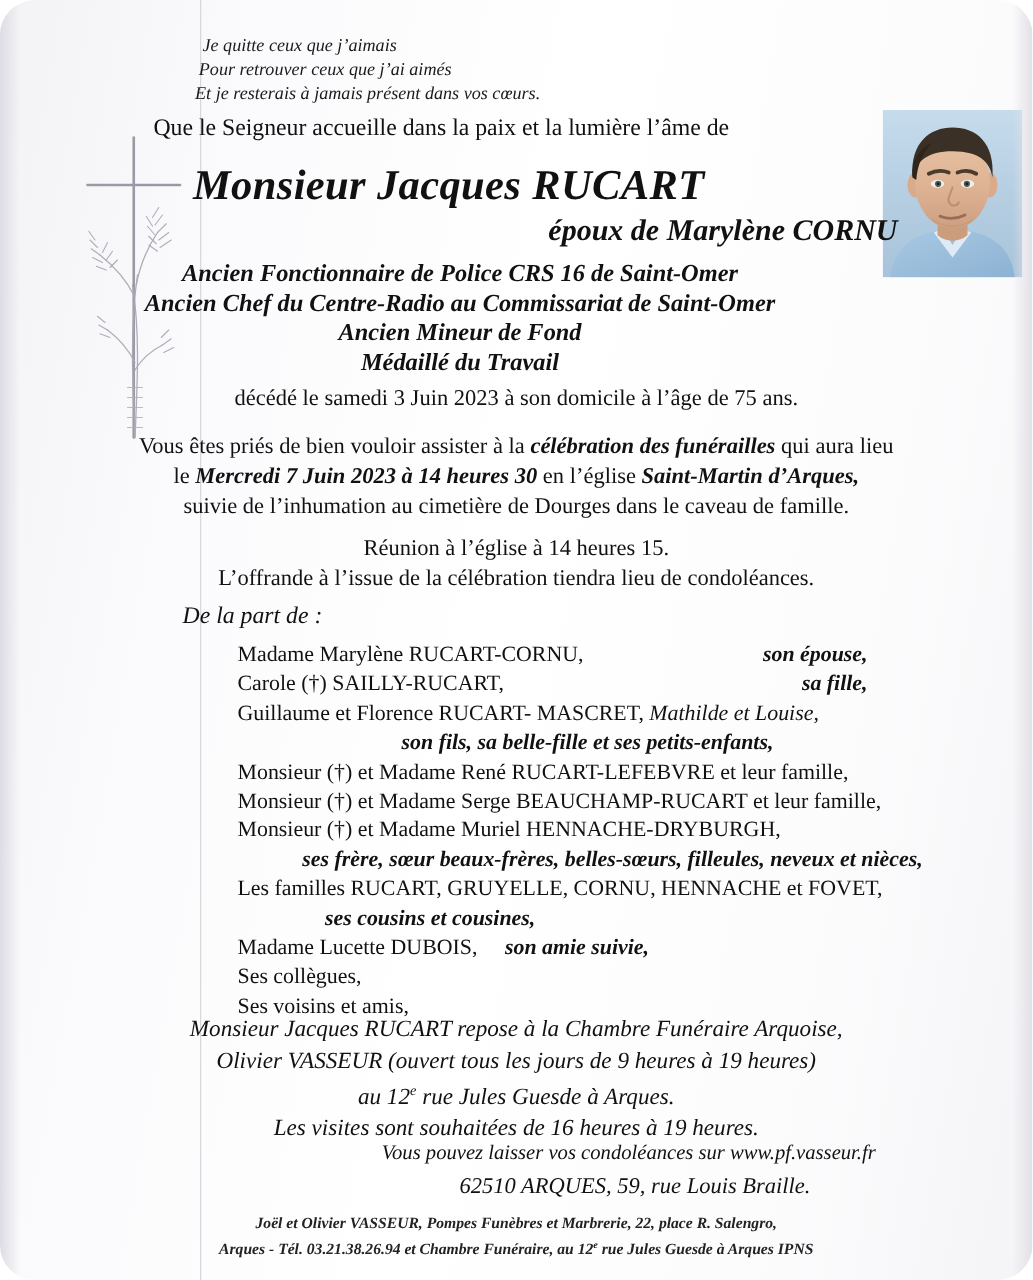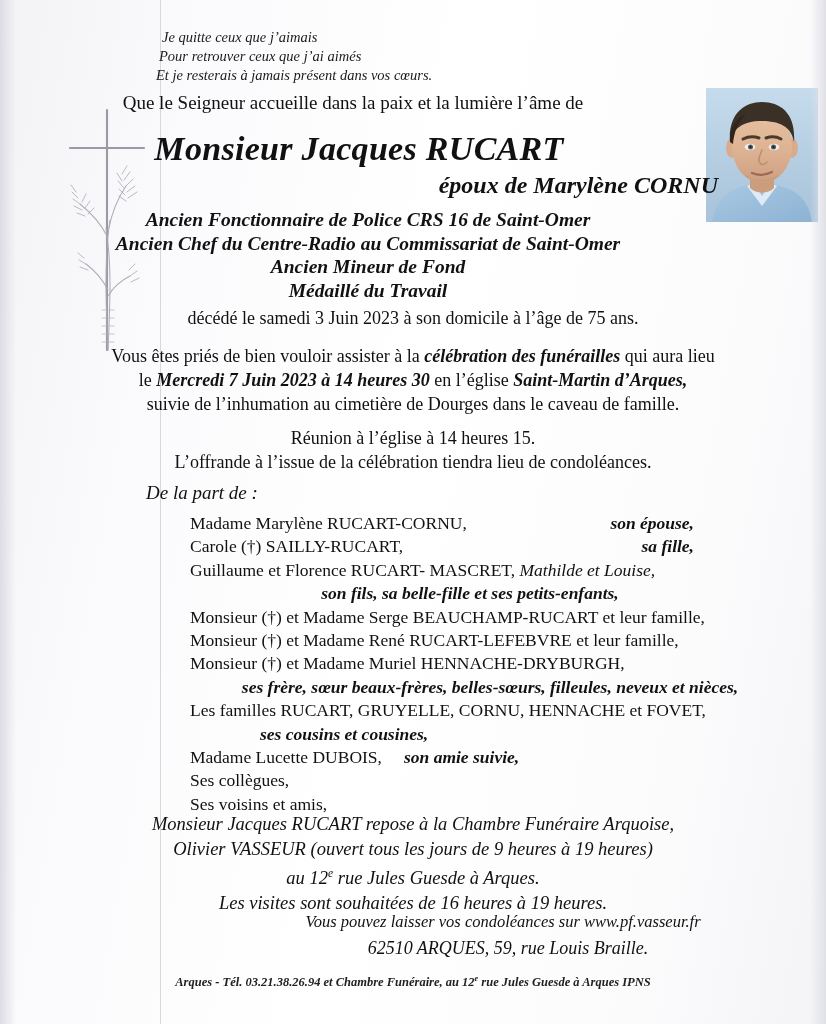--- a/index.html
+++ b/index.html
@@ -11,20 +11,21 @@
     font-family: "Liberation Serif", "DejaVu Serif", serif;
     color: #111111;
   }
   #page {
     position: relative;
     width: 826px;
     height: 1024px;
     margin: 0 auto;
     background: linear-gradient(100deg, #f3f3f6 0%, #fbfbfd 22%, #ffffff 48%, #fcfcfd 78%, #f4f4f7 100%);
     overflow: hidden;
+    border-radius: 28px;
   }
   
   #page:before, #page:after {
     content: "";
     position: absolute;
     top: 0;
     bottom: 0;
     width: 16px;
     pointer-events: none;
   }
@@ -357,24 +358,24 @@
       </div>
       <div class="fam-row col">
         <span class="fam-names">Carole (†) SAILLY-RUCART,</span>
         <span class="fam-rel">sa fille,</span>
       </div>
       <div class="fam-row">
         <span class="fam-names">Guillaume et Florence RUCART- MASCRET, <i>Mathilde et Louise,</i></span>
       </div>
       <div class="fam-caption">son fils, sa belle-fille et ses petits-enfants,</div>
       <div class="fam-row">
+        <span class="fam-names">Monsieur (†) et Madame René RUCART-LEFEBVRE et leur famille,</span>
+      </div>
+      <div class="fam-row">
         <span class="fam-names">Monsieur (†) et Madame Serge BEAUCHAMP-RUCART et leur famille,</span>
-      </div>
-      <div class="fam-row">
-        <span class="fam-names">Monsieur (†) et Madame René RUCART-LEFEBVRE et leur famille,</span>
       </div>
       <div class="fam-row">
         <span class="fam-names">Monsieur (†) et Madame Muriel HENNACHE-DRYBURGH,</span>
       </div>
       <div class="fam-caption wide">ses frère, sœur beaux-frères, belles-sœurs, filleules, neveux et nièces,</div>
       <div class="fam-row">
         <span class="fam-names">Les familles RUCART, GRUYELLE, CORNU, HENNACHE et FOVET,</span>
       </div>
       <div class="fam-caption left-ind">ses cousins et cousines,</div>
       <div class="fam-row near">
@@ -393,16 +394,17 @@
     <div>Monsieur Jacques RUCART repose à la Chambre Funéraire Arquoise,</div>
     <div>Olivier VASSEUR (ouvert tous les jours de 9 heures à 19 heures)</div>
     <div><span>au 12</span><sup>e</sup><span> rue Jules Guesde à Arques.</span></div>
     <div>Les visites sont souhaitées de 16 heures à 19 heures.</div>
   </div>
 
   <div class="condolences">Vous pouvez laisser vos condoléances sur www.pf.vasseur.fr</div>
   <div class="address">62510 ARQUES, 59, rue Louis Braille.</div>
 
   <div class="footer">
+    <div>Joël et Olivier VASSEUR,  Pompes Funèbres et Marbrerie, 22, place R. Salengro,</div>
     <div><span>Arques - Tél. 03.21.38.26.94  et Chambre Funéraire, au 12</span><sup>e</sup><span> rue Jules Guesde à Arques IPNS</span></div>
   </div>
 
 </div>
 
 </body></html>

